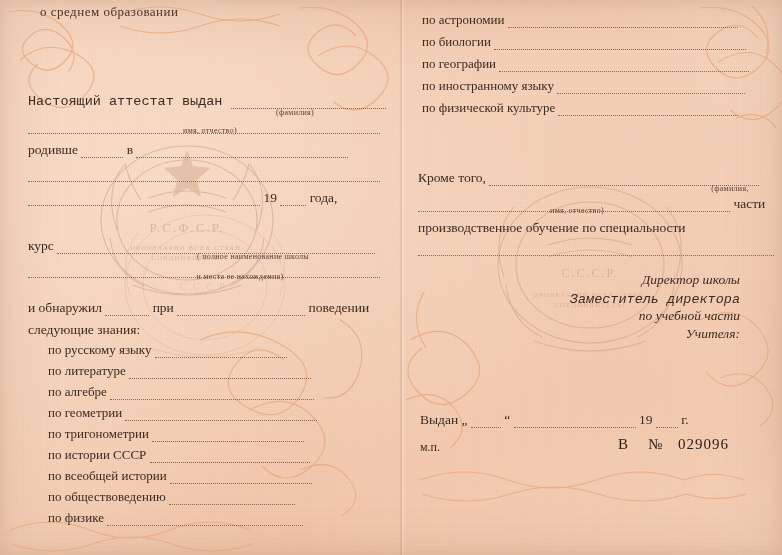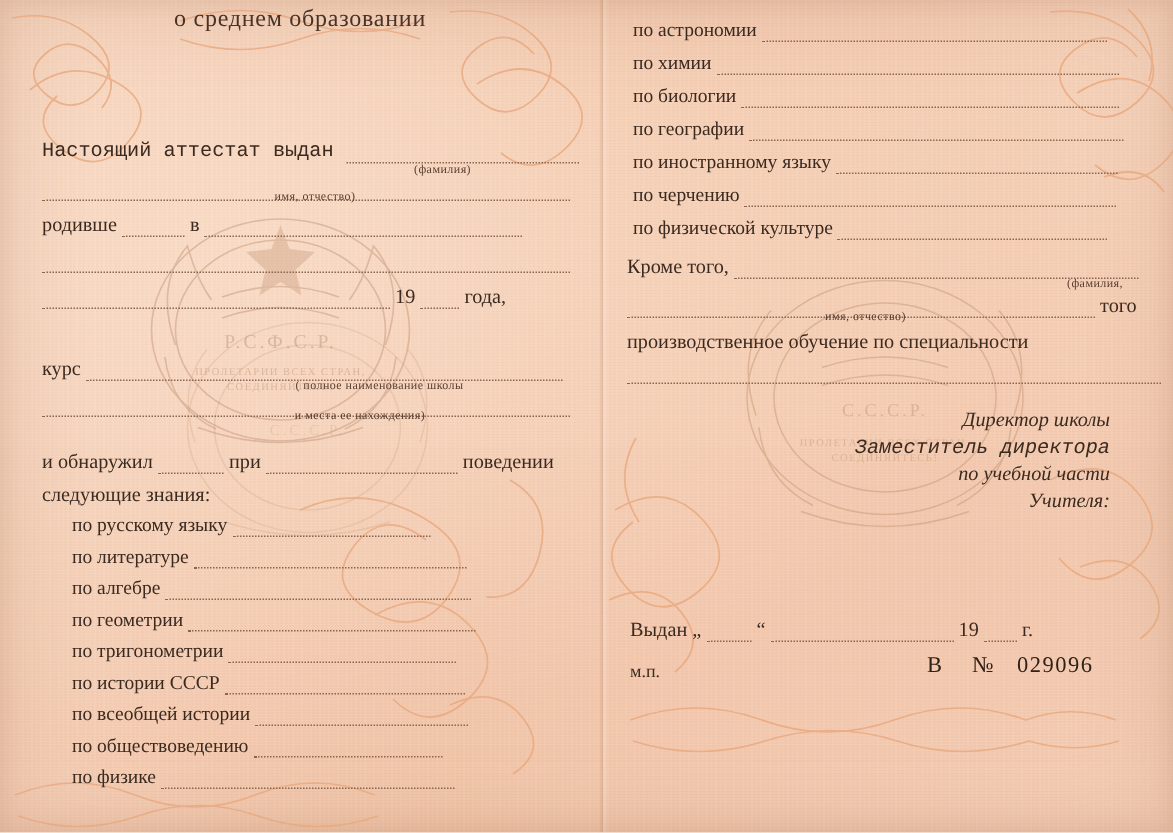--- a/index.html
+++ b/index.html
@@ -70,25 +70,26 @@
   .title {
     text-align: center;
     font-size: 22px;
     letter-spacing: 5px;
     font-weight: 700;
     color: #3a2a22;
     margin-top: 8px;
     font-family: "Liberation Serif", serif;
   }
   .subtitle {
-    text-align: center;
-    font-size: 16px;
+    text-align: left;
+    font-size: 13px;
     color: #4a3226;
     margin-top: 4px;
     letter-spacing: .5px;
+    margin-left: 40px;
   }
 
   .line {
     position: relative;
     font-size: 13.5px;
     color: #3b2a20;
     white-space: nowrap;
   }
   .lbl { white-space: nowrap; }
   .dots {
@@ -350,54 +351,46 @@
     </svg>
 
     <div class="content">
 
       <div style="position:absolute; left:22px; top:12px; width:350px;">
         <div class="line subj" style="height:22px">
           <span>по астрономии</span>
           <span class="dots" style="width:230px"></span>
         </div>
         <div class="line subj" style="height:22px">
-          <span>по химии</span>
-          <span class="dots" style="width:268px"></span>
-        </div>
-        <div class="line subj" style="height:22px">
           <span>по биологии</span>
           <span class="dots" style="width:252px"></span>
         </div>
         <div class="line subj" style="height:22px">
           <span>по географии</span>
           <span class="dots" style="width:250px"></span>
         </div>
         <div class="line subj" style="height:22px">
           <span>по иностранному языку</span>
           <span class="dots" style="width:188px"></span>
         </div>
         <div class="line subj" style="height:22px">
-          <span>по черчению</span>
-          <span class="dots" style="width:248px"></span>
-        </div>
-        <div class="line subj" style="height:22px">
           <span>по физической культуре</span>
           <span class="dots" style="width:180px"></span>
         </div>
       </div>
 
       <div class="line" style="position:absolute; left:18px; top:170px; width:356px;">
         <span class="lbl">Кроме того,</span>
         <span class="dots" style="width:270px"></span>
       </div>
       <div class="caption" style="position:absolute; left:290px; top:184px; width:80px;">(фамилия,</div>
 
       <div class="line" style="position:absolute; left:18px; top:196px; width:356px;">
         <span class="dots" style="width:312px"></span>
-        <span class="lbl">того</span>
+        <span class="lbl">части</span>
       </div>
       <div class="caption" style="position:absolute; left:112px; top:206px; width:130px;">имя,  отчество)</div>
 
       <div class="line" style="position:absolute; left:18px; top:220px; width:360px;">
         <span class="lbl">производственное  обучение  по  специальности</span>
       </div>
       <div class="line" style="position:absolute; left:18px; top:240px; width:356px;">
         <span class="dots" style="width:356px"></span>
       </div>
 

